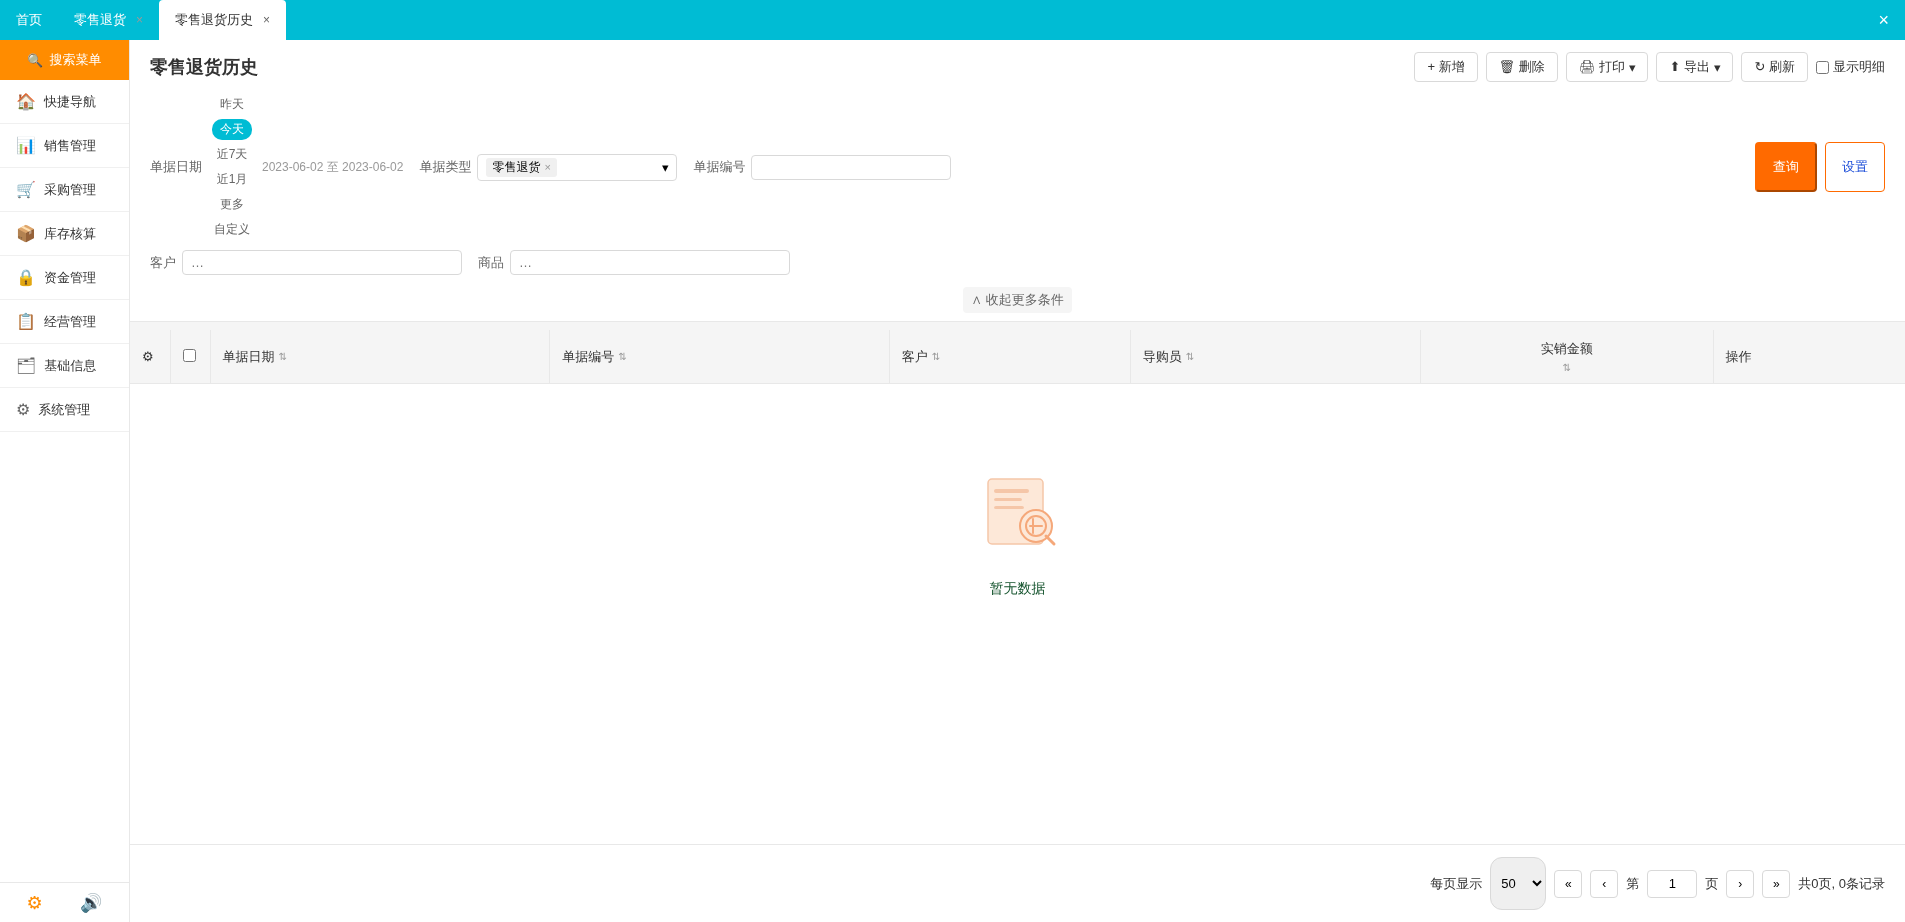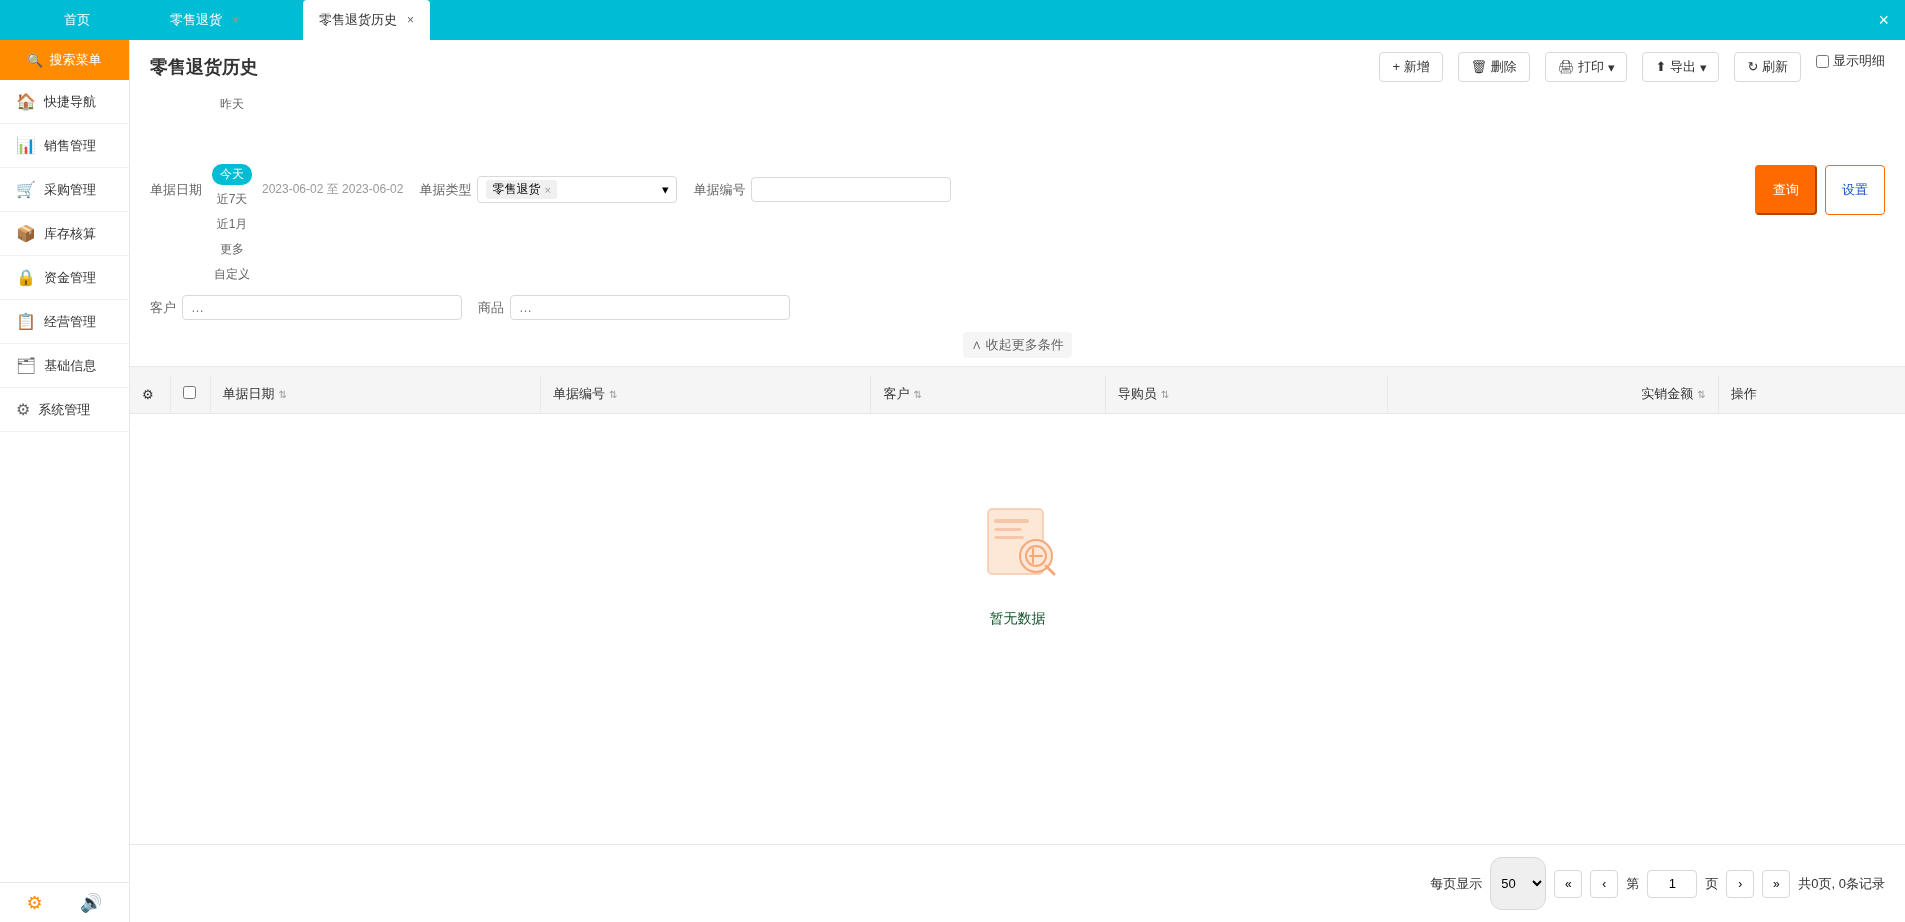--- a/index.html
+++ b/index.html
@@ -22,21 +22,20 @@
     .top-nav-tab {
       display: flex;
       align-items: center;
       padding: 0 16px;
       color: #fff;
       font-size: 13px;
       cursor: pointer;
       height: 100%;
       white-space: nowrap;
       gap: 6px;
-      margin-left: 48px;
     }
     .top-nav-tab.active {
       background: #fff;
       color: #333;
       border-radius: 4px 4px 0 0;
     }
     .top-nav-tab .close-x {
       font-size: 12px;
       color: #999;
       margin-left: 4px;
@@ -126,22 +125,22 @@
       justify-content: space-between;
       margin-bottom: 12px;
     }
     .page-title {
       font-size: 18px;
       font-weight: bold;
       color: #333;
     }
     .toolbar {
       display: flex;
-      align-items: flex-start;
-      gap: 15px;
+      align-items: center;
+      gap: 8px;
     }
     .toolbar-btn {
       display: flex;
       align-items: center;
       gap: 4px;
       padding: 5px 12px;
       border: 1px solid #d9d9d9;
       border-radius: 4px;
       background: #fff;
       cursor: pointer;
@@ -201,21 +200,20 @@
       color: #666;
       padding: 2px 6px;
       cursor: pointer;
       border-radius: 3px;
     }
     .date-opt.active {
       background: #00bcd4;
       color: #fff;
       border-radius: 10px;
       padding: 2px 8px;
-      margin-top: 45px;
     }
     .filter-date-range {
       font-size: 12px;
       color: #999;
     }
     .filter-select {
       display: flex;
       align-items: center;
       border: 1px solid #d9d9d9;
       border-radius: 4px;
@@ -553,21 +551,21 @@
                 <span class="sort-icon">⇅</span>
               </div>
             </th>
             <th>
               <div class="th-sort">
                 <span>导购员</span>
                 <span class="sort-icon">⇅</span>
               </div>
             </th>
             <th style="text-align:right;">
-              <div class="th-sort" style="justify-content:flex-end;">
+              <div class="th-sort" style="justify-content:flex-end;flex-direction:column;">
                 <span>实销金额</span>
                 <span class="sort-icon">⇅</span>
               </div>
             </th>
             <th>
               <span>操作</span>
             </th>
           </tr>
         </thead>
         <tbody>

